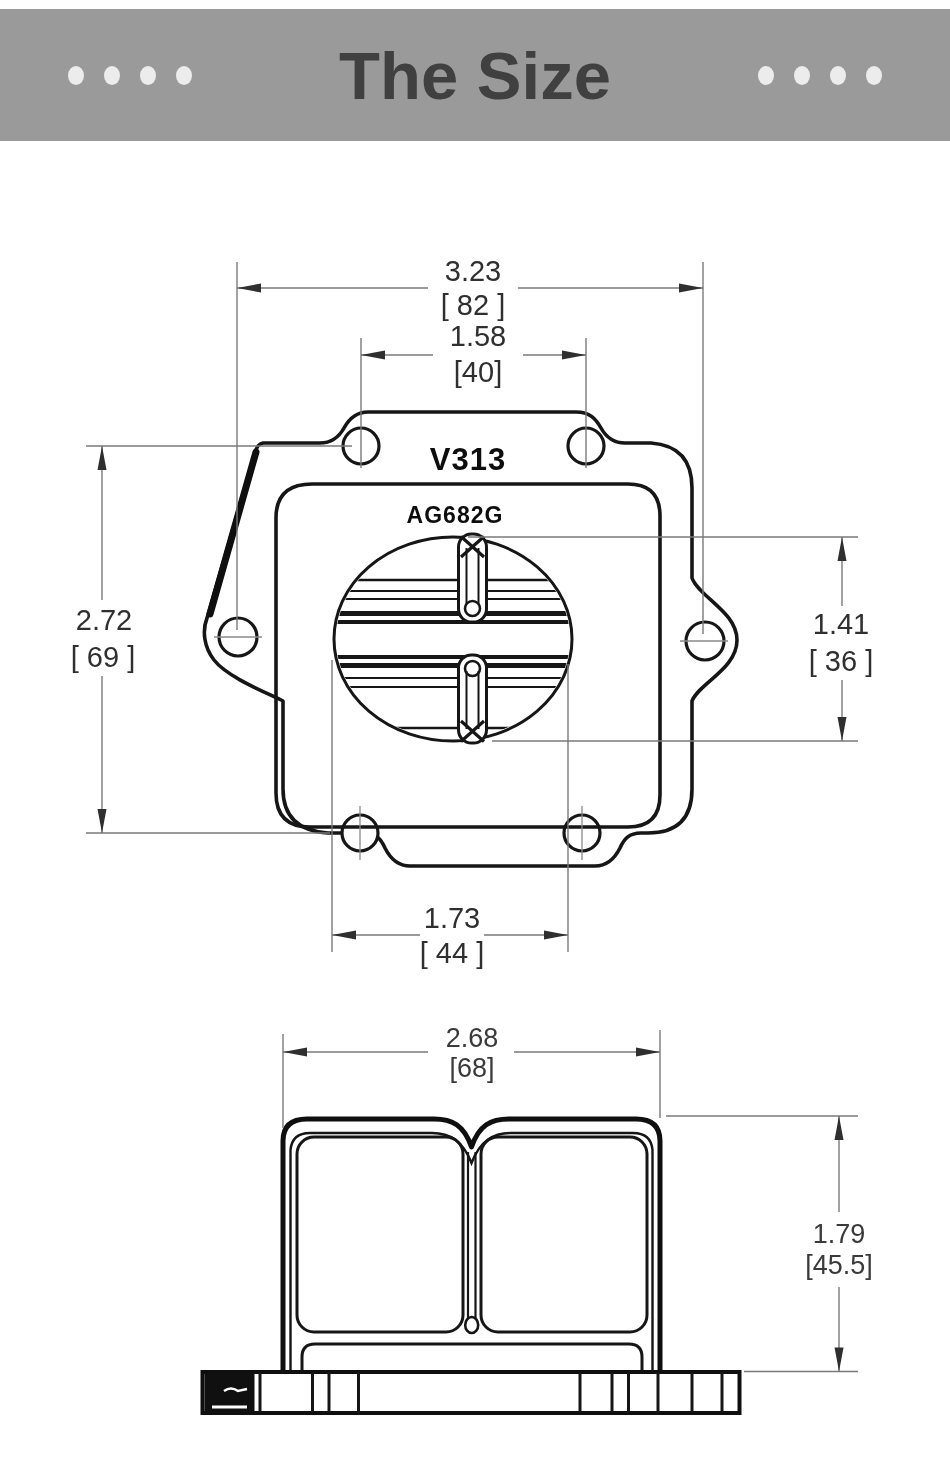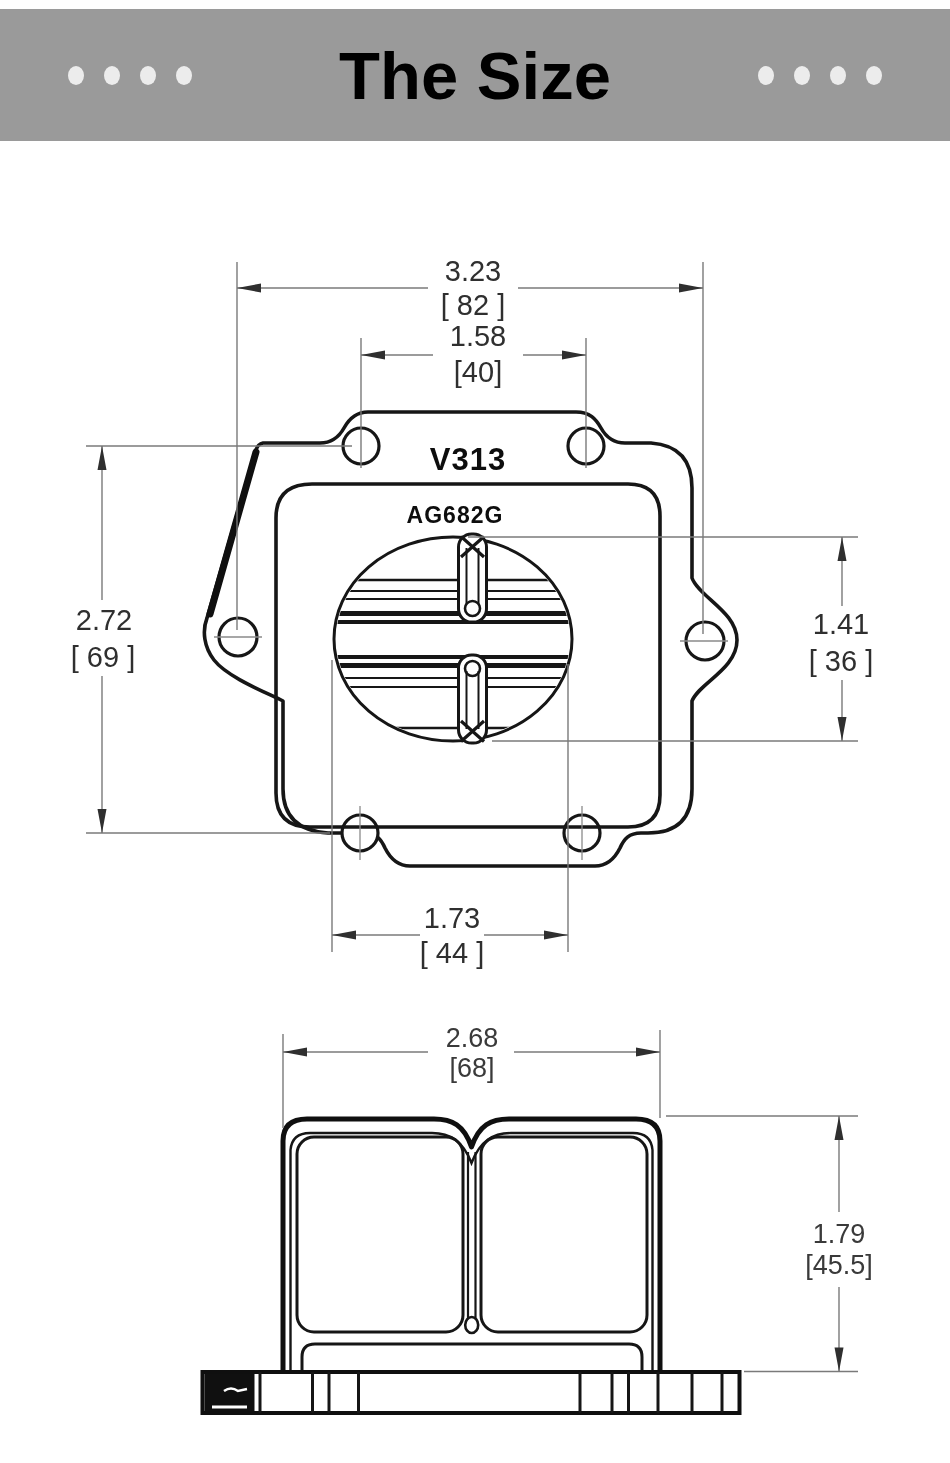--- a/index.html
+++ b/index.html
@@ -1,20 +1,20 @@
 <!DOCTYPE html>
 <html><head>
 <meta charset="utf-8">
 <style>
   html,body{margin:0;padding:0;background:#ffffff;}
   body{width:950px;height:1463px;position:relative;overflow:hidden;
        font-family:"Liberation Sans",sans-serif;}
   .header{position:absolute;left:0;top:9px;width:950px;height:132px;
           background:#9a9a9a;display:flex;align-items:center;justify-content:center;}
-  .header h1{margin:0;color:#000000;font-size:67px;font-weight:bold;
+  .header h1{margin:0;color:#404040;font-size:67px;font-weight:bold;
              font-family:"Liberation Sans",sans-serif;letter-spacing:0px;}
   .dots{position:absolute;top:0;height:132px;display:flex;align-items:center;gap:20px;}
   .dots.left{left:68px;}
   .dots.right{right:68px;}
   .dot{width:16px;height:19px;border-radius:50%;background:#ececec;}
   svg.drawing{position:absolute;left:0;top:0;width:950px;height:1463px;}
   
   .ol{fill:none;stroke:#161616;stroke-width:3.6;stroke-linejoin:round;stroke-linecap:round;}
   .hole{fill:#ffffff;stroke:#161616;stroke-width:3.2;}
   .thin{stroke:#8a8a8a;stroke-width:1.3;fill:none;}

